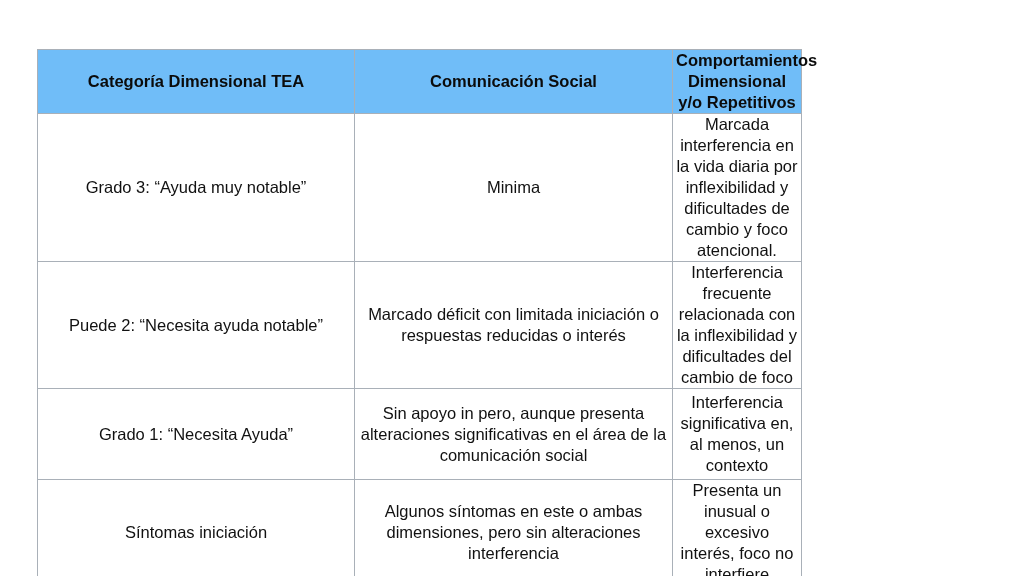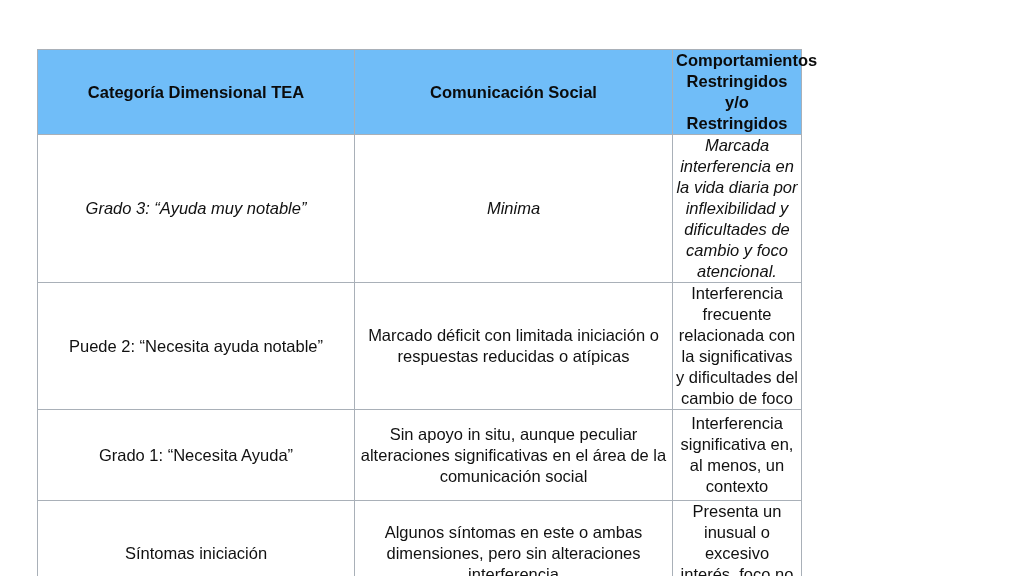--- a/index.html
+++ b/index.html
@@ -5,51 +5,51 @@
   html, body { margin: 0; padding: 0; background: #ffffff; }
   body { width: 1024px; height: 576px; position: relative; overflow: hidden;
          font-family: "Liberation Sans", sans-serif; color: #111111; }
   .tbl { position: absolute; left: 37px; top: 49px; width: 765px;
          border-collapse: collapse; table-layout: fixed; }
   .tbl td, .tbl th { border: 1px solid #a9b0b8; text-align: center; vertical-align: middle;
          padding: 0 3px; font-size: 16.5px; line-height: 21px; }
   .tbl th { background: #70bdf8; font-weight: bold; height: 57px; font-size: 16.5px; color: #0b0b0b; }
   .tbl th:first-child, .tbl td:first-child { width: 310px; }
   .tbl th:nth-child(2), .tbl td:nth-child(2) { width: 311px; }
-  .tbl tr.r1 td { height: 90px; font-style: italic; }
+  .tbl tr.r1 td { height: 90px; }
   .tbl tr.r2 td { height: 90px; }
   .tbl tr.r3 td { height: 90px; }
   .tbl tr.r4 td { height: 89px; }
   .tbl tr.r5 td { height: 88px; }
 </style>
 </head>
 <body>
 
 <table class="tbl">
   <thead>
     <tr>
       <th>Categoría Dimensional TEA</th>
       <th>Comunicación Social</th>
-      <th>Comportamientos Restringidos y/o Restringidos</th>
+      <th>Comportamientos Dimensional y/o Repetitivos</th>
     </tr>
   </thead>
   <tbody>
     <tr class="r1">
       <td>Grado 3: “Ayuda muy notable”</td>
       <td>Minima</td>
       <td>Marcada interferencia en la vida diaria por inflexibilidad y dificultades de cambio y foco atencional.</td>
     </tr>
     <tr class="r2">
       <td>Puede 2: “Necesita ayuda notable”</td>
-      <td>Marcado déficit con limitada iniciación o respuestas reducidas o atípicas</td>
-      <td>Interferencia frecuente relacionada con la significativas y dificultades del cambio de foco</td>
+      <td>Marcado déficit con limitada iniciación o respuestas reducidas o interés</td>
+      <td>Interferencia frecuente relacionada con la inflexibilidad y dificultades del cambio de foco</td>
     </tr>
     <tr class="r3">
       <td>Grado 1: “Necesita Ayuda”</td>
-      <td>Sin apoyo in situ, aunque peculiar alteraciones significativas en el área de la comunicación social</td>
+      <td>Sin apoyo in pero, aunque presenta alteraciones significativas en el área de la comunicación social</td>
       <td>Interferencia significativa en, al menos, un contexto</td>
     </tr>
     <tr class="r4">
       <td>Síntomas iniciación</td>
       <td>Algunos síntomas en este o ambas dimensiones, pero sin alteraciones interferencia</td>
       <td>Presenta un inusual o excesivo interés, foco no interfiere</td>
     </tr>
   </tbody>
 </table>
 

